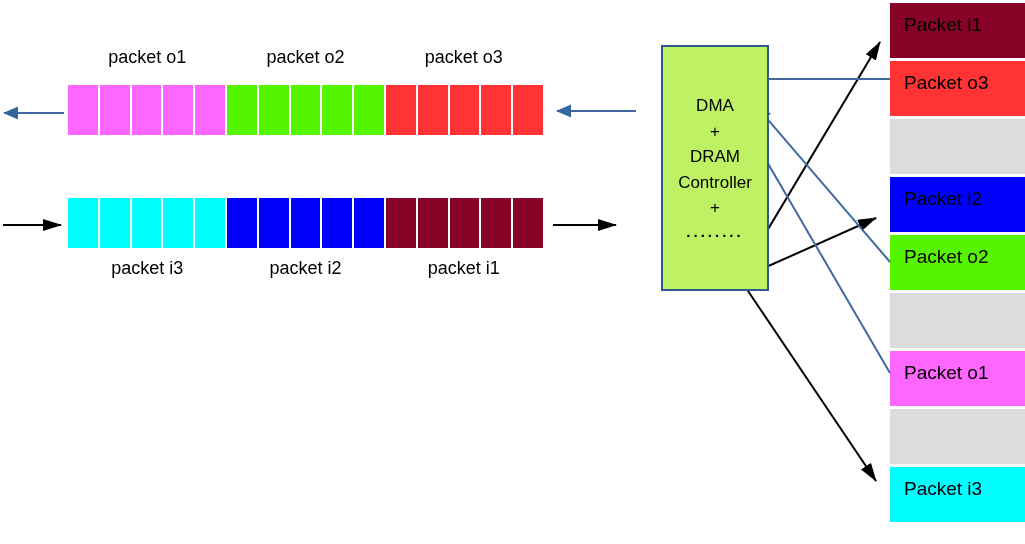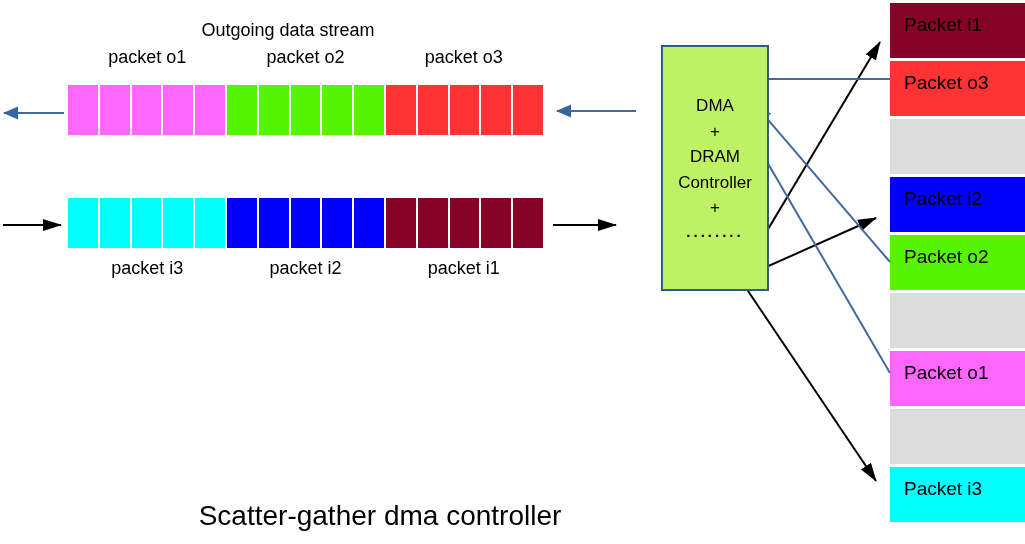--- a/index.html
+++ b/index.html
@@ -64,21 +64,20 @@
     <line x1="744" y1="277" x2="876" y2="218" stroke-width="2" marker-end="url(#mblack)" stroke="#000000"></line>
     <line x1="744" y1="285" x2="876" y2="481" stroke-width="2" marker-end="url(#mblack)" stroke="#000000"></line>
 
     <line x1="890" y1="79" x2="752" y2="79" stroke-width="2" marker-end="url(#mblue)" stroke="#41699f"></line>
     <line x1="890" y1="262" x2="757" y2="107" stroke-width="2" marker-end="url(#mblue)" stroke="#41699f"></line>
     <line x1="890" y1="373" x2="756" y2="143" stroke-width="2" marker-end="url(#mblue)" stroke="#41699f"></line>
     <line x1="636" y1="111" x2="557" y2="111" stroke-width="2" marker-end="url(#mblue)" stroke="#41699f"></line>
     <line x1="64" y1="113" x2="4" y2="113" stroke-width="2" marker-end="url(#mblue)" stroke="#41699f"></line>
   </svg>
 
-  <div class="abs stream-title" style="left:68px;top:20px;width:440px;">Outgoing data stream</div>
 
   <div class="abs pkt-label-row" style="left:68px;top:47px;width:475px;">
     <span>packet o1</span>
     <span>packet o2</span>
     <span>packet o3</span>
   </div>
 
   <div class="abs bar" style="left:68px;top:85px;width:475px;height:50px;">
     <div class="seg">
       <div class="cell" style="background-color: rgb(255, 102, 255);"></div>
@@ -146,15 +145,14 @@
   <div class="abs mem-block mb0" style="background-color: rgb(135, 2, 38);">Packet i1</div>
   <div class="abs mem-block mb1" style="background-color: rgb(255, 51, 51);">Packet o3</div>
   <div class="abs mem-block mb2" style="background-color: rgb(220, 220, 220);"></div>
   <div class="abs mem-block mb3" style="background-color: rgb(0, 0, 255);">Packet i2</div>
   <div class="abs mem-block mb4" style="background-color: rgb(85, 245, 2);">Packet o2</div>
   <div class="abs mem-block mb5" style="background-color: rgb(220, 220, 220);"></div>
   <div class="abs mem-block mb6" style="background-color: rgb(255, 102, 255);">Packet o1</div>
   <div class="abs mem-block mb7" style="background-color: rgb(220, 220, 220);"></div>
   <div class="abs mem-block mb8" style="background-color: rgb(0, 255, 255);">Packet i3</div>
 
-  <div class="abs main-title">Scatter-gather dma controller</div>
 
 </div>
 
 </body></html>

